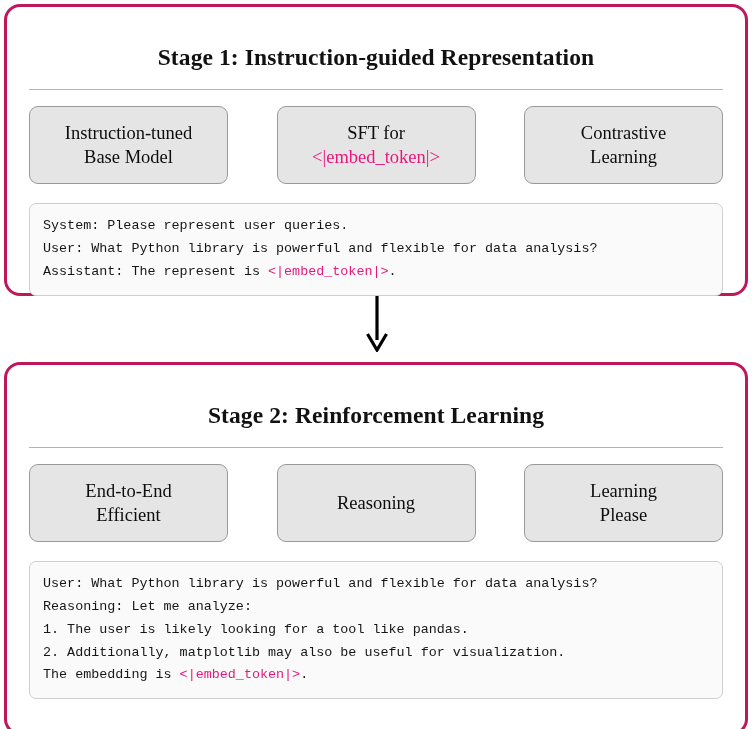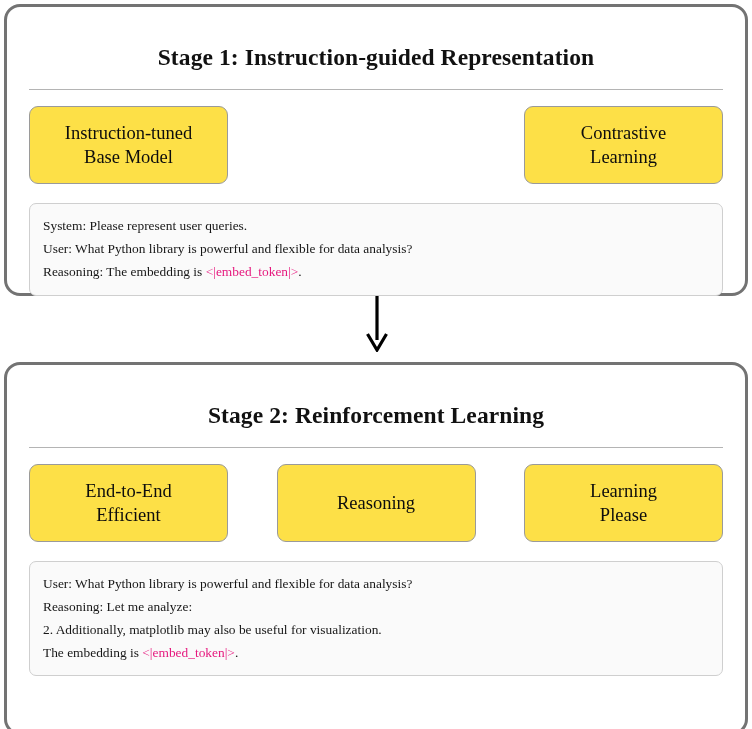--- a/index.html
+++ b/index.html
@@ -22,21 +22,21 @@
     height: 729px;
     box-sizing: border-box;
   }
 
   
   .stage {
     position: absolute;
     left: 4px;
     width: 744px;
     box-sizing: border-box;
-    border: 3px solid #737373;
+    border: 3px solid #be185d;
     border-radius: 16px;
     background: #ffffff;
   }
   .stage-1 { top: 4px;   height: 292px; }
   .stage-2 { top: 362px; height: 373px; }
 
   .stage-inner {
     position: relative;
     width: 100%;
     height: 100%;
@@ -73,21 +73,21 @@
     margin-top: 16px;
     gap: 0;
   }
 
   .feature-box {
     width: 199px;
     height: 78px;
     box-sizing: border-box;
     border: 1.3px solid #9a9a9a;
     border-radius: 9px;
-    background: #fde047;
+    background: #e5e5e5;
     display: flex;
     flex-direction: column;
     align-items: center;
     justify-content: center;
     text-align: center;
     font-family: "Liberation Serif", "DejaVu Serif", serif;
     font-size: 18.5px;
     line-height: 1.32;
     color: #0d0d0d;
   }
@@ -99,21 +99,21 @@
 
   
   .code-block {
     margin-top: 19px;
     box-sizing: border-box;
     width: 100%;
     border: 1.2px solid #cfcfcf;
     border-radius: 7px;
     background: #fafafa;
     padding: 11px 13px 11px 13px;
-    font-family: Liberation Serif, serif;
+    font-family: Liberation Mono, monospace;
     font-size: 13.4px;
     line-height: 1.70;
     color: #161616;
     white-space: nowrap;
     overflow: hidden;
   }
   .code-line { display: block; }
   .token-mono { color: #e6187e; }
 
   
@@ -136,37 +136,41 @@
       <h2 class="stage-title">Stage 1: Instruction-guided Representation</h2>
       <hr class="title-rule">
 
       <div class="box-row">
 
         <div class="feature-box">
           <span class="line">Instruction-tuned</span>
           <span class="line">Base Model</span>
         </div>
 
+        <div class="feature-box">
+          <span class="line">SFT for</span>
+          <span class="line token-serif">&lt;|embed_token|&gt;</span>
+        </div>
 
         <div class="feature-box">
           <span class="line">Contrastive</span>
           <span class="line">Learning</span>
         </div>
 
       </div>
 
       <div class="code-block">
         <span class="code-line">
           <span>System: Please represent user queries.</span>
         </span>
         <span class="code-line">
           <span>User: What Python library is powerful and flexible for data analysis?</span>
         </span>
         <span class="code-line">
-          <span>Reasoning: The embedding is </span><span class="token-mono">&lt;|embed_token|&gt;</span><span>.</span>
+          <span>Assistant: The represent is </span><span class="token-mono">&lt;|embed_token|&gt;</span><span>.</span>
         </span>
       </div>
 
     </div>
   </section>
 
   <div class="arrow">
     <svg width="752" height="56" viewBox="0 0 752 56" xmlns="http://www.w3.org/2000/svg">
       <line x1="377" y1="0" x2="377" y2="44" stroke="#000000" stroke-width="3.2"></line>
       <path d="M 367.5 38 L 377 54 L 386.5 38" fill="none" stroke="#000000" stroke-width="3.2" stroke-linecap="butt" stroke-linejoin="miter"></path>
@@ -197,20 +201,23 @@
       </div>
 
       <div class="code-block">
         <span class="code-line">
           <span>User: What Python library is powerful and flexible for data analysis?</span>
         </span>
         <span class="code-line">
           <span>Reasoning: Let me analyze:</span>
         </span>
         <span class="code-line">
+          <span>1. The user is likely looking for a tool like pandas.</span>
+        </span>
+        <span class="code-line">
           <span>2. Additionally, matplotlib may also be useful for visualization.</span>
         </span>
         <span class="code-line">
           <span>The embedding is </span><span class="token-mono">&lt;|embed_token|&gt;</span><span>.</span>
         </span>
       </div>
 
     </div>
   </section>
 

